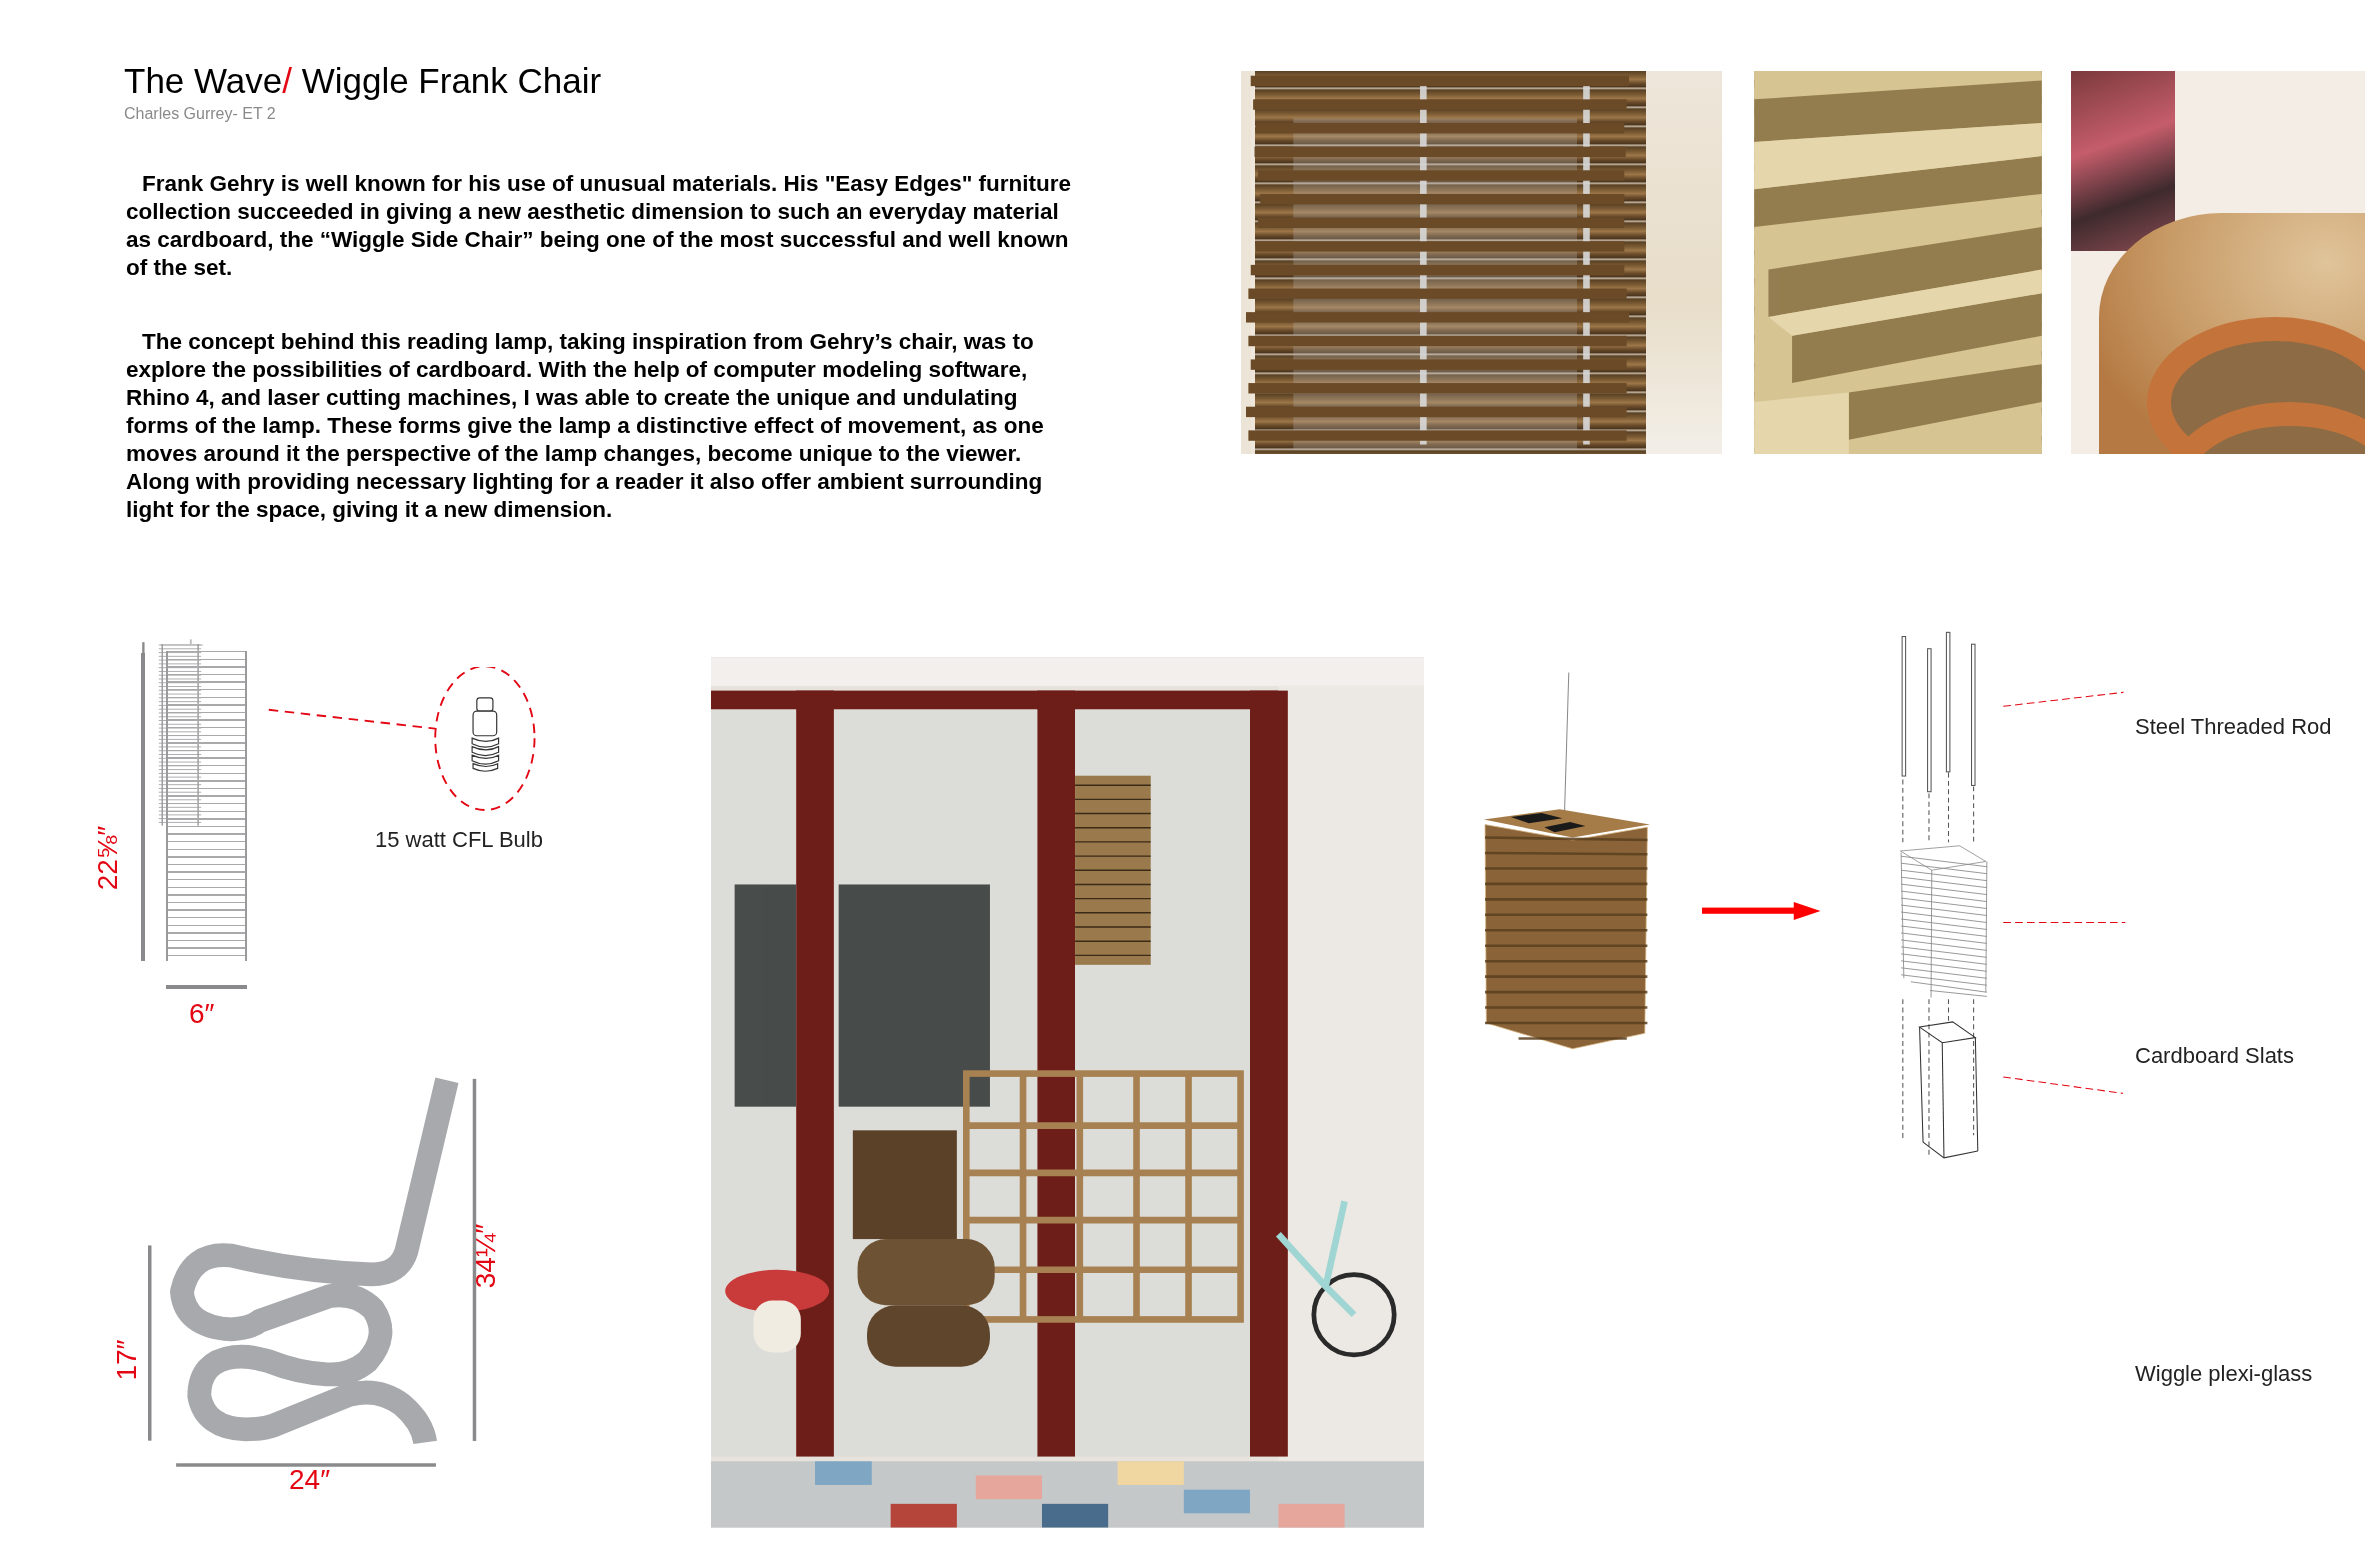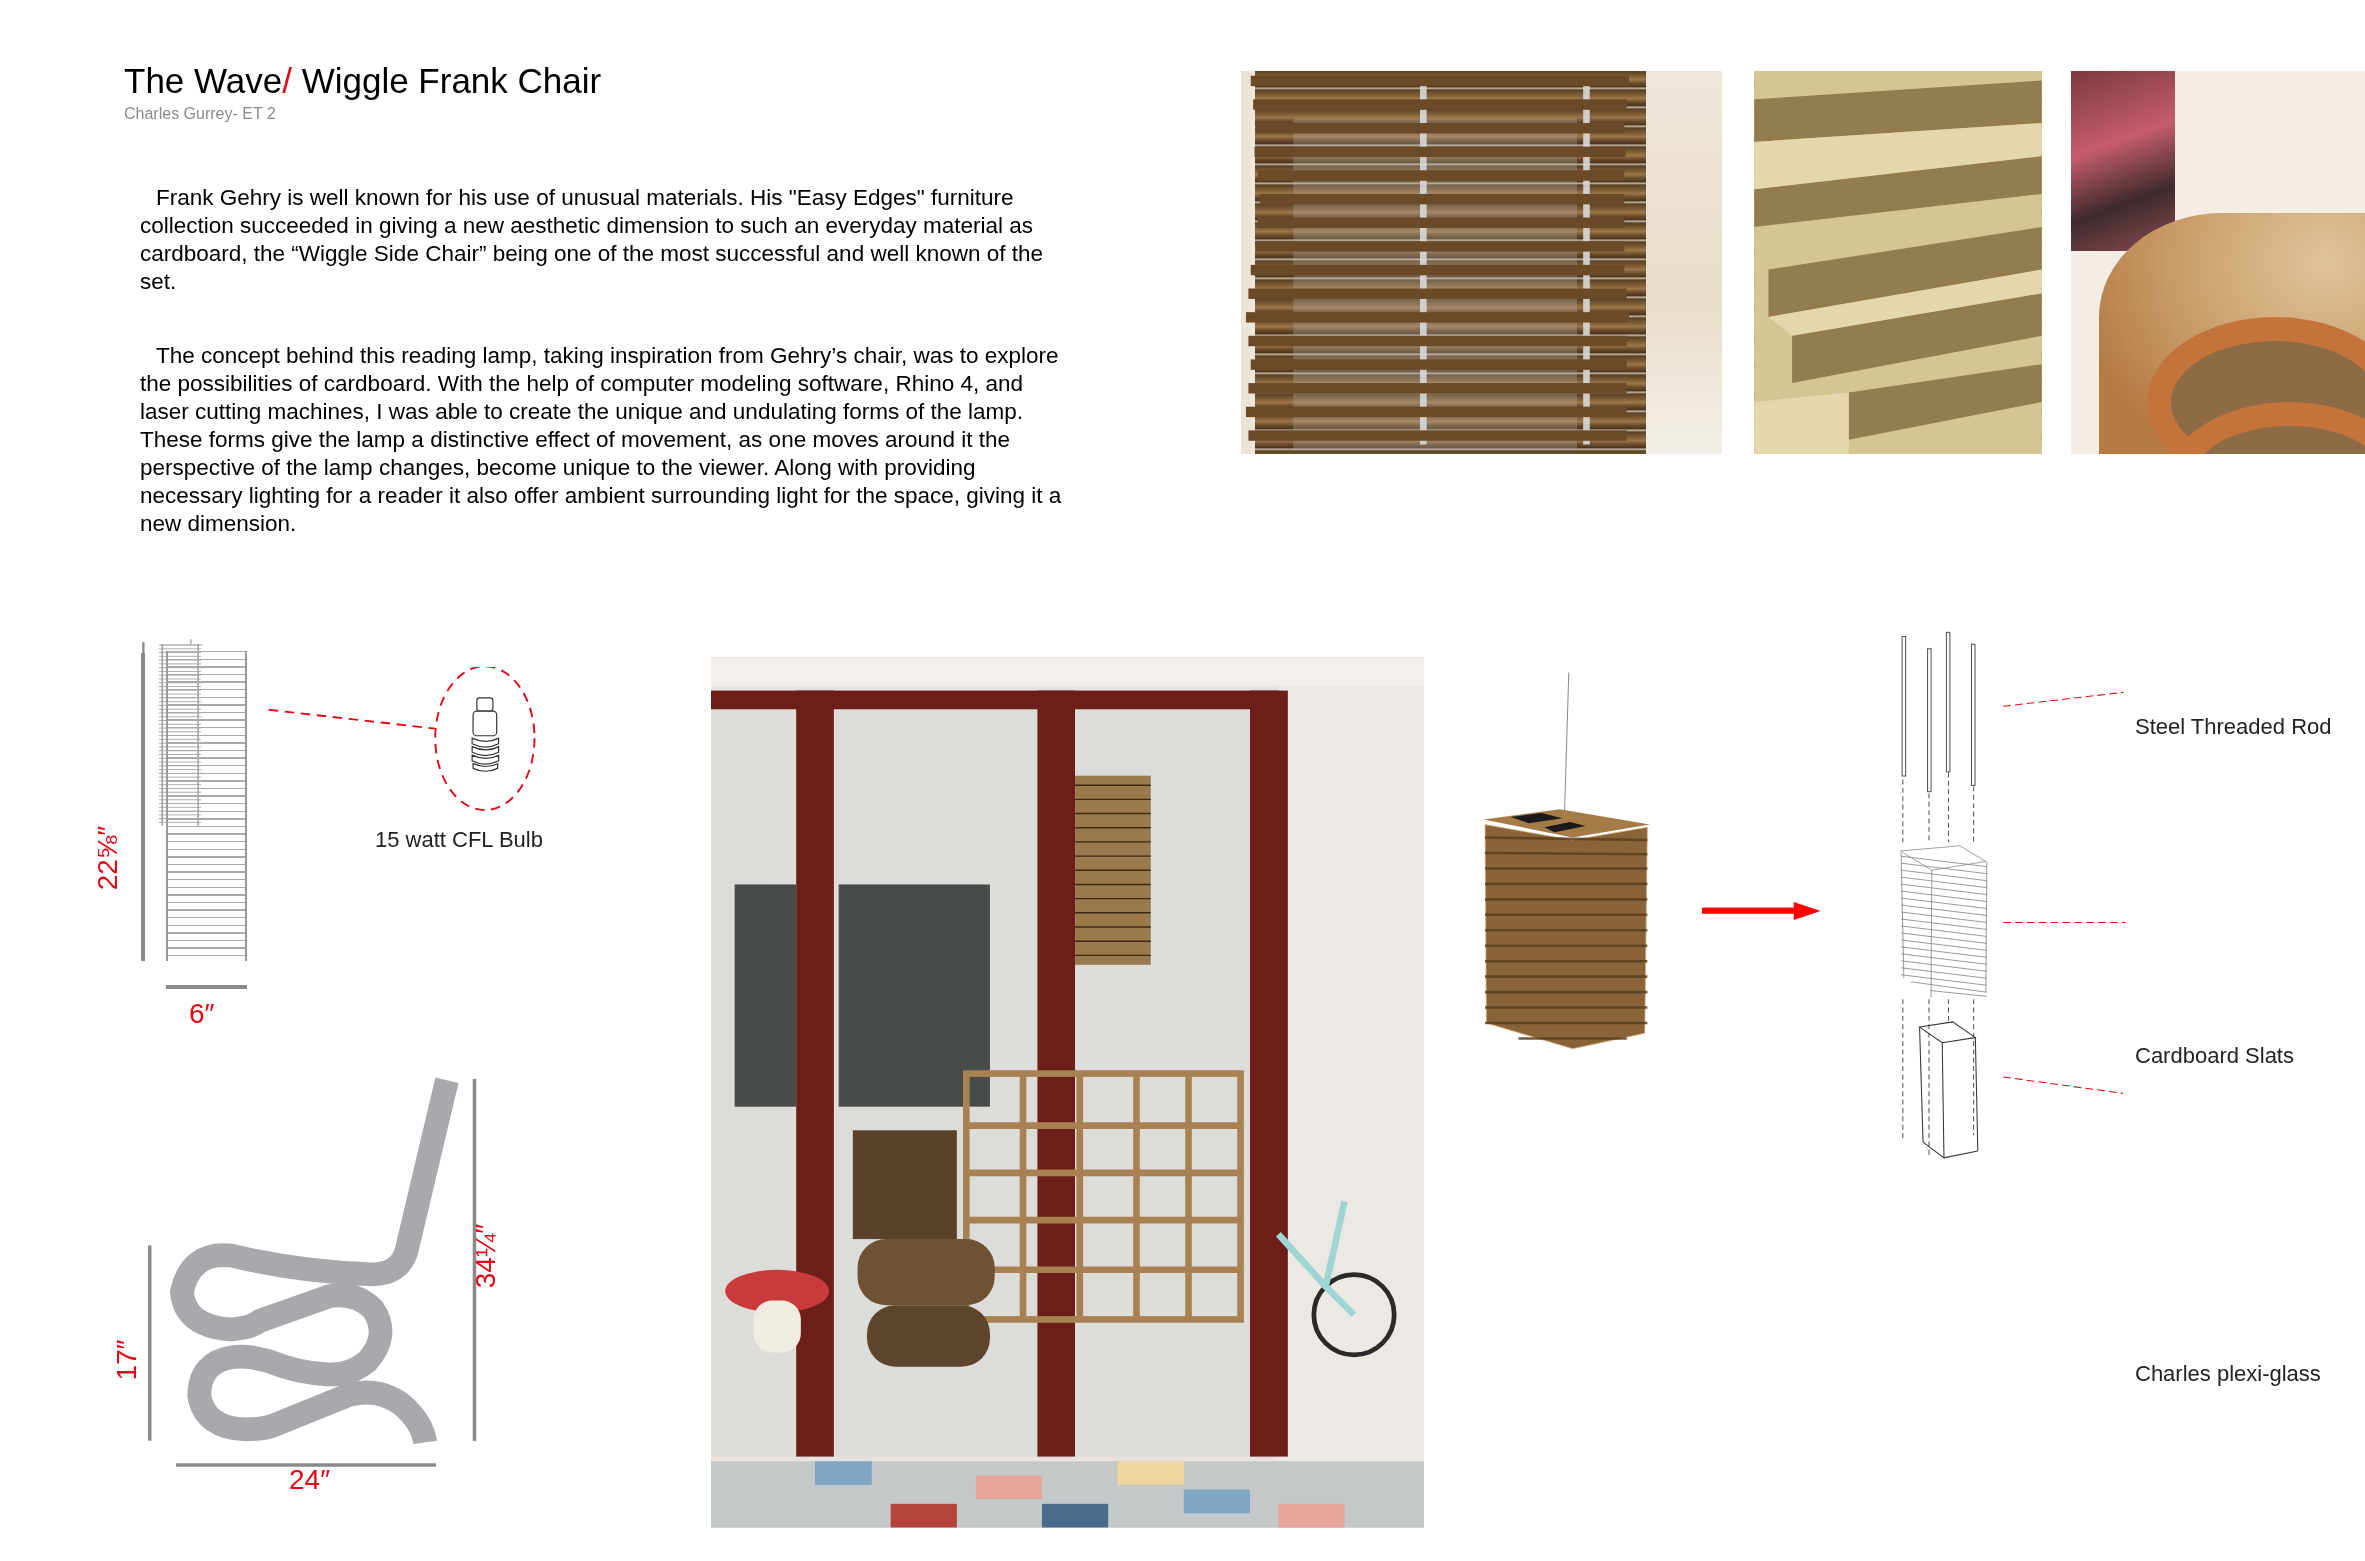--- a/index.html
+++ b/index.html
@@ -8,21 +8,21 @@
   .abs { position:absolute; }
 
   
   .title { left:124px; top:63px; font-size:35px; line-height:1; color:#000; white-space:nowrap; }
   .title .slash { color:#e30613; }
   .subtitle { left:124px; top:105px; font-size:16px; color:#8a8a8a; white-space:nowrap; }
 
   .para { left:124px; width:956px; font-size:22.5px; line-height:28px; color:#000; }
   .para1 { top:168px; }
   .para2 { top:326px; }
-  .para p { margin:16px; text-indent:16px; }
+  .para p { margin:2px; text-indent:16px;font-weight:bold; }
 
   
   .photo { overflow:hidden; }
   .ph1 { left:1241px; top:71px; width:481px; height:383px;
          background:linear-gradient(90deg,#efe7dc 0%,#efe7dc 3%, transparent 3%),
            repeating-linear-gradient(180deg,#5a4124 0px,#7b5b34 4.7px,#9c7648 8.5px,#6b4c2b 12.3px,#4a341d 16px,#d2c5b3 17px,#5a4124 19px),
            #8e6c42; }
   .ph1 .wall { position:absolute; right:0; top:0; width:76px; height:100%;
                background:linear-gradient(180deg,#eee6da,#e8ddc9 60%,#f3efe8); }
   .ph1 .wallL { position:absolute; left:0; top:0; width:9.5px; height:100%; background:#ece4d6; }
@@ -392,14 +392,14 @@
   </g>
 
   <g stroke="#e30613" stroke-width="3" stroke-dasharray="22,12">
     <line x1="385" y1="220" x2="730" y2="180"></line>
     <line x1="385" y1="840" x2="735" y2="840"></line>
     <line x1="385" y1="1283" x2="728" y2="1330"></line>
   </g>
 </svg>
 <div class="abs label" style="left:2135px;top:714px;">Steel Threaded Rod</div>
 <div class="abs label" style="left:2135px;top:1043px;">Cardboard Slats</div>
-<div class="abs label" style="left:2135px;top:1361px;">Charles plexi-glass</div>
+<div class="abs label" style="left:2135px;top:1361px;">Wiggle plexi-glass</div>
 
 
 </body></html>

